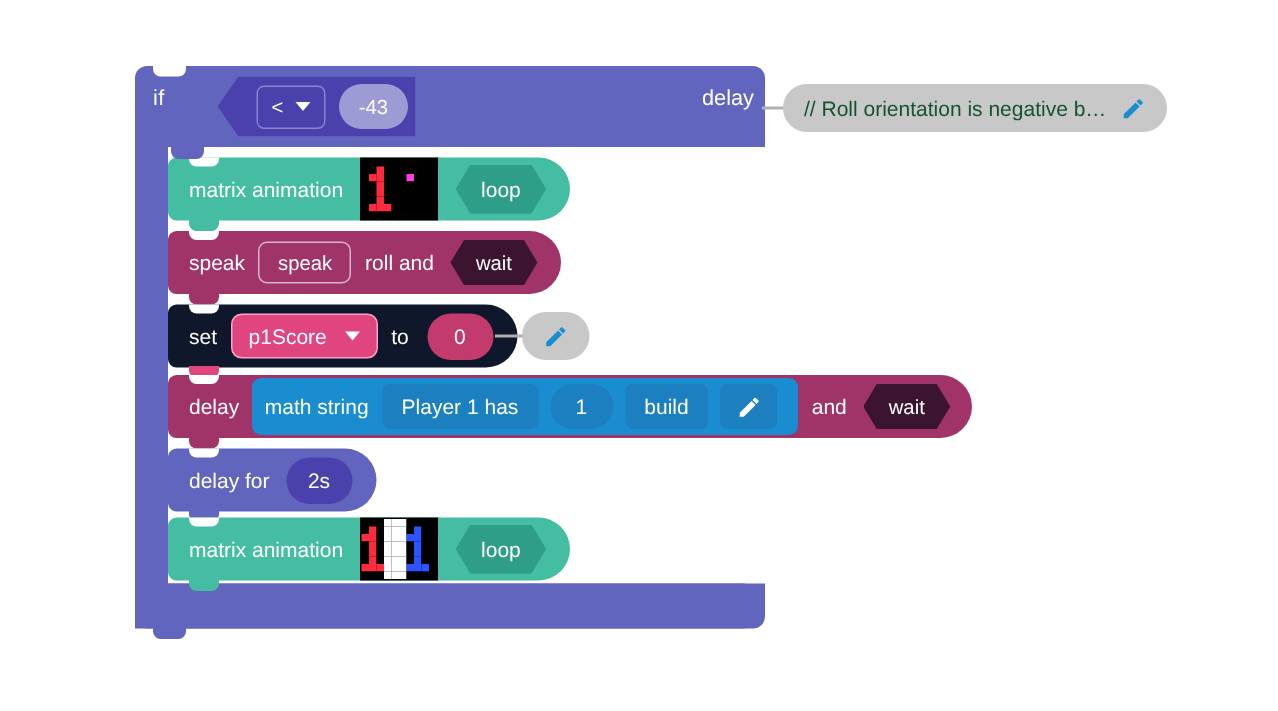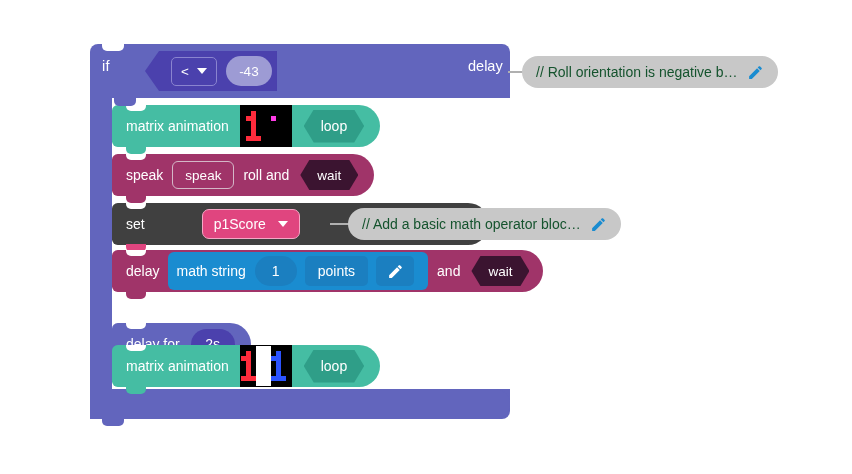--- a/index.html
+++ b/index.html
@@ -202,25 +202,25 @@
 
   
   .c-matrix { background: #45bda3; }
   .c-matrix .notch-bot { background: #45bda3; }
 
   
   .c-music { background: #a03469; }
   .c-music .notch-bot { background: #a03469; }
 
   
-  .c-var { background: #404040; gap: 48px; }
+  .c-var { background: #0f172a; }
   .c-var .notch-bot { background: #e0457f; }
 
   
-  .c-control { background: #6265bd; margin-top: 24px; }
+  .c-control { background: #6265bd; }
   .c-control .notch-bot { background: #6265bd; }
 
   
   .field-box {
     background: transparent;
     border: 1px solid #d4b7c7;
     border-radius: 6px;
     height: 28px;
     padding: 0 12px;
     display: flex; align-items: center;
@@ -486,35 +486,35 @@
     <span class="var-drop">
       <span>p1Score</span>
       <span class="caret"></span>
     </span>
     <span class="blk-label">to</span>
     <span class="round-num">0</span>
   </div>
 
   <div class="comment-line" style="left:330px; top:223px; width:22px;"></div>
   <div class="comment" style="left:348px; top:208px;">
-    <span>// Add a basic math operator bloc…</span>
     <svg class="pencil" viewBox="0 0 24 24">
       <path d="M3 17.2V21h3.8L18 9.8 14.2 6 3 17.2zM20.7 7.1c.4-.4.4-1 0-1.4l-2.4-2.4c-.4-.4-1-.4-1.4 0l-1.8 1.8L18.9 8.9l1.8-1.8z" fill="#1a8cd0"></path>
     </svg>
   </div>
 
   <div class="blk c-music rounded-right" style="left:112px; top:250px; padding-right:14px;">
     <span class="notch-top"></span>
     <span class="notch-bot"></span>
     <span class="blk-label">delay</span>
 
     <span style="display:flex; align-items:center; background:#1a8cd0; border-radius:6px; height:38px; padding:0 6px 0 8px; margin-right:9px;">
       <span style="color:#fff; font-size:14px; margin-right:9px;">math string</span>
+      <span class="text-chip">Player 1 has</span>
       <span class="text-round">1</span>
-      <span class="text-chip">points</span>
+      <span class="text-chip">build</span>
       <span class="pencil-chip">
         <svg class="pencil" viewBox="0 0 24 24">
           <path d="M3 17.2V21h3.8L18 9.8 14.2 6 3 17.2zM20.7 7.1c.4-.4.4-1 0-1.4l-2.4-2.4c-.4-.4-1-.4-1.4 0l-1.8 1.8L18.9 8.9l1.8-1.8z" fill="#ffffff"></path>
         </svg>
       </span>
     </span>
 
     <span class="blk-label">and</span>
     <span class="hex-wait">wait</span>
   </div>

